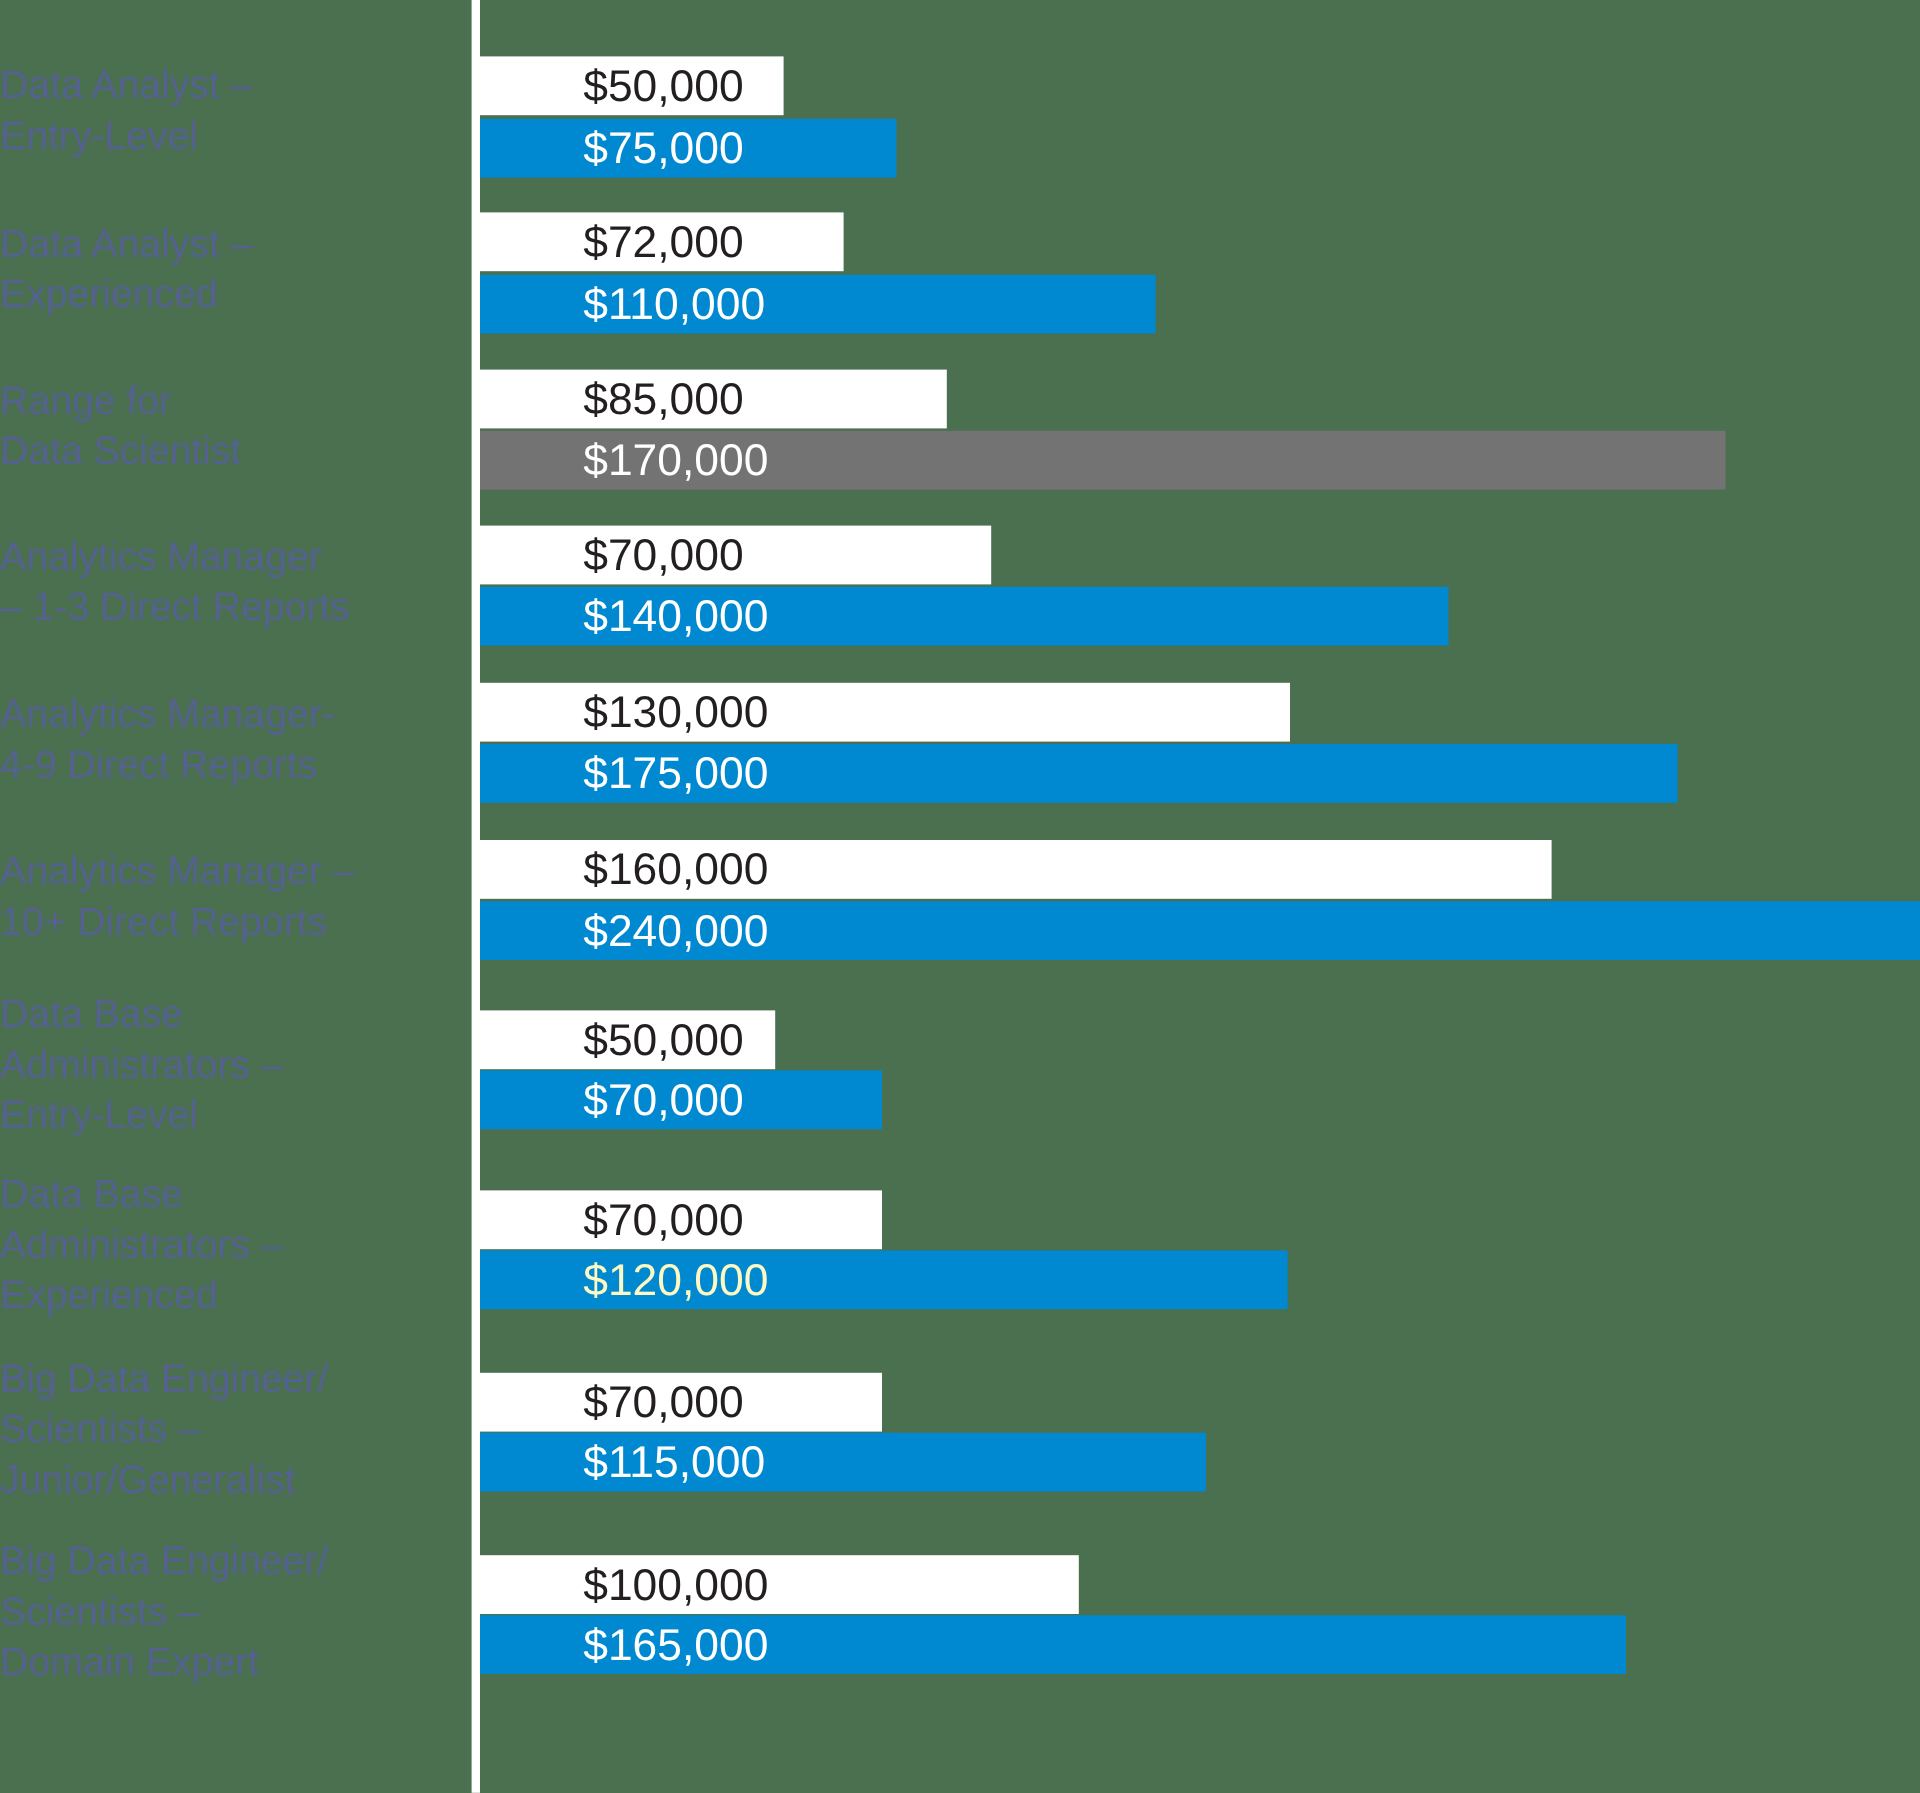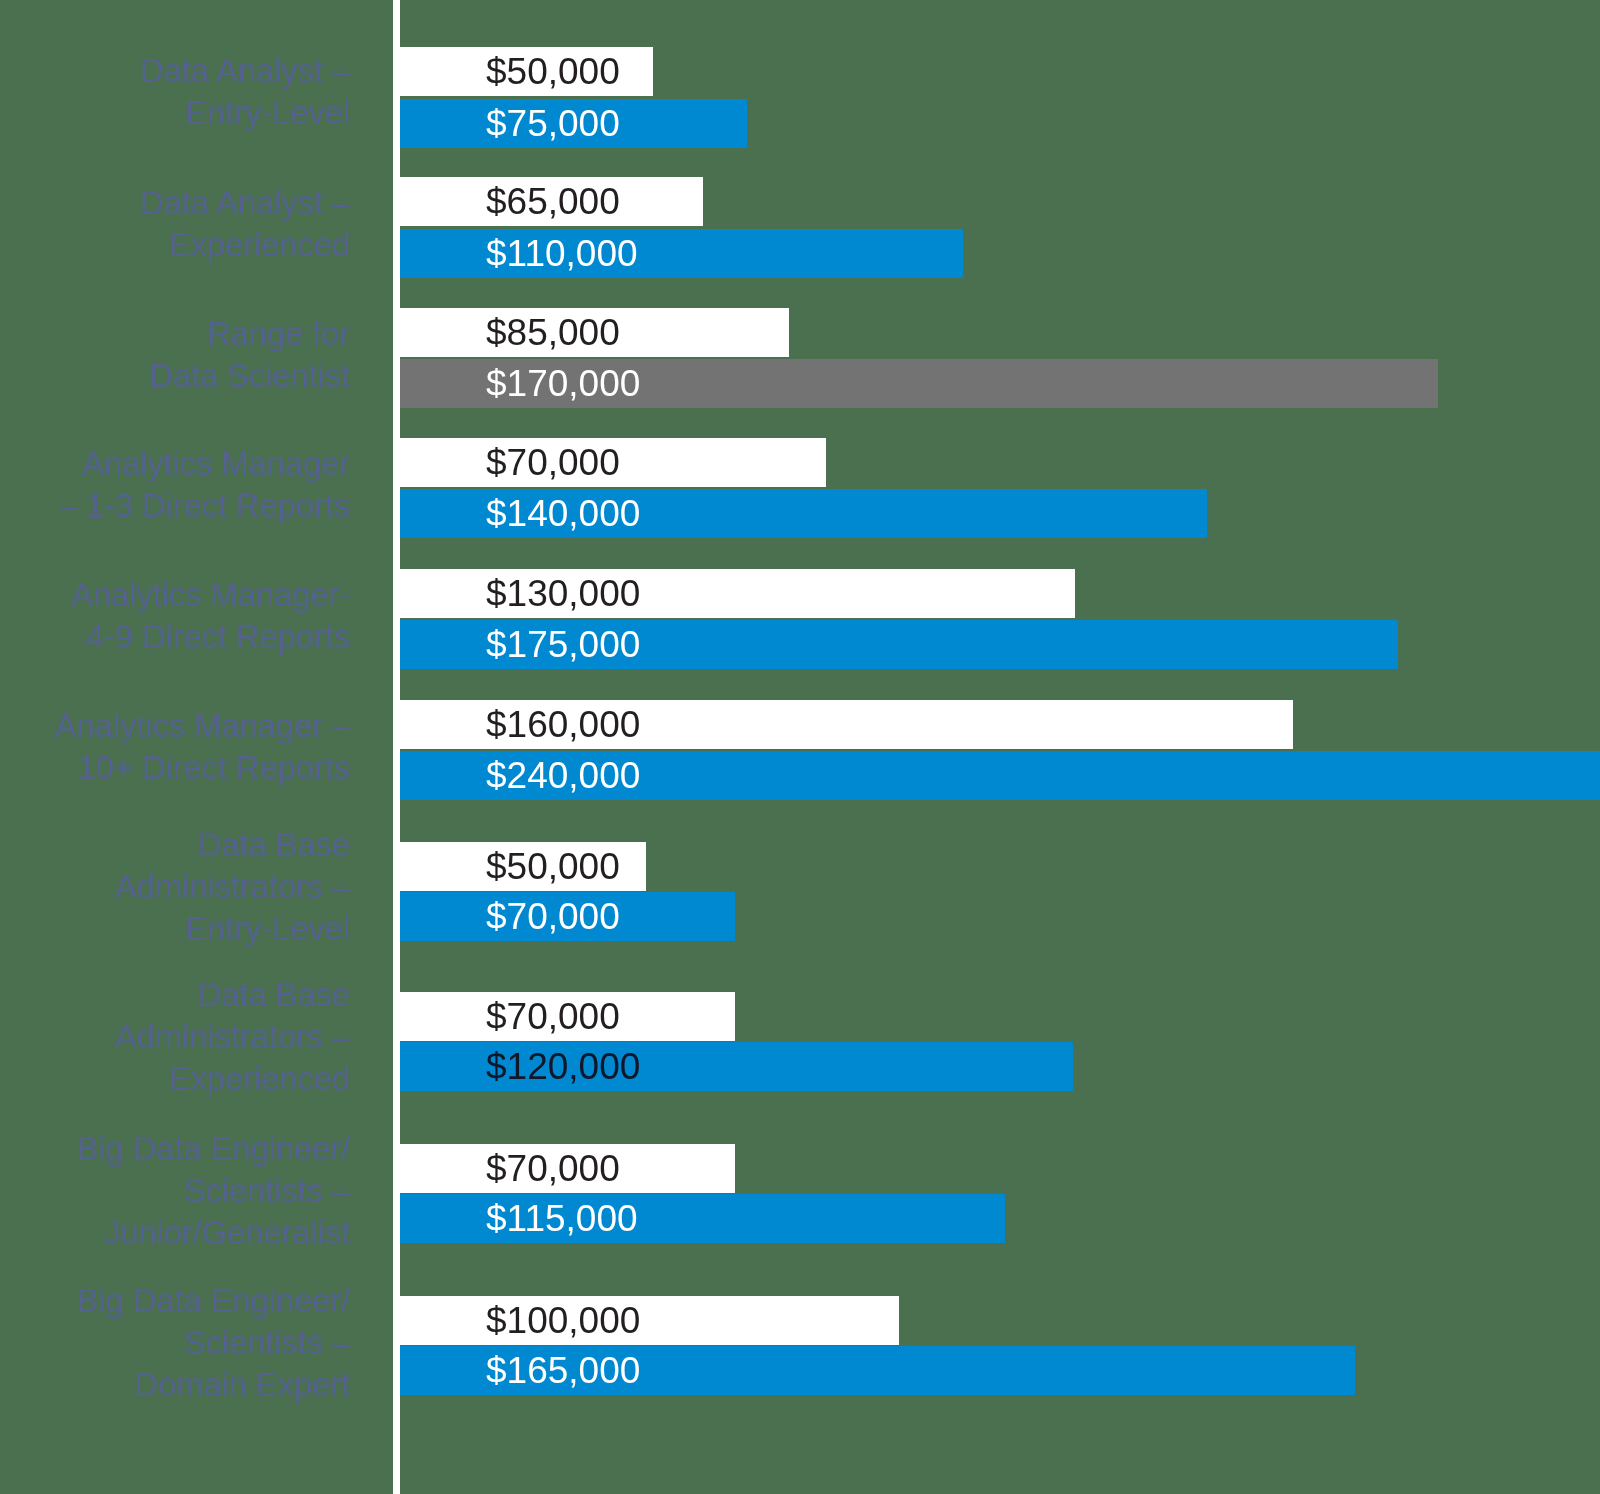--- a/index.html
+++ b/index.html
@@ -41,21 +41,20 @@
   .cat-group {
     position: absolute;
     left: 0;
     width: 1600px;
   }
   
   .cat-label {
     position: absolute;
     left: 0px;
     width: 350px;
-    text-align: right;
     color: #55618f;
     font-size: 33px;
     line-height: 1.28;
     font-weight: 400;
     letter-spacing: -0.2px;
     white-space: pre-line;
     font-family: "Liberation Sans", sans-serif;
   }
   
   .bar {
@@ -102,21 +101,21 @@
           <span class="bar-value" style="color: rgb(35, 31, 32);">$50,000</span>
         </div>
         <div class="bar bar-high" style="top: 99px; width: 347px; background: rgb(0, 137, 208);">
           <span class="bar-value" style="color: rgb(255, 255, 255);">$75,000</span>
         </div>
       </div>
       <div class="cat-group" style="top: 0px;">
         <div class="cat-label" style="top: 182px; color: rgb(85, 97, 143);">Data Analyst –
 Experienced</div>
         <div class="bar bar-low" style="top: 177px; width: 303px; background: rgb(255, 255, 255);">
-          <span class="bar-value" style="color: rgb(35, 31, 32);">$65,000</span>
+          <span class="bar-value" style="color: rgb(35, 31, 32);">$72,000</span>
         </div>
         <div class="bar bar-high" style="top: 229px; width: 563px; background: rgb(0, 137, 208);">
           <span class="bar-value" style="color: rgb(255, 255, 255);">$110,000</span>
         </div>
       </div>
       <div class="cat-group" style="top: 0px;">
         <div class="cat-label" style="top: 313px; color: rgb(85, 97, 143);">Range for
 Data Scientist</div>
         <div class="bar bar-low" style="top: 308px; width: 389px; background: rgb(255, 255, 255);">
           <span class="bar-value" style="color: rgb(35, 31, 32);">$85,000</span>
@@ -167,21 +166,21 @@
         </div>
       </div>
       <div class="cat-group" style="top: 0px;">
         <div class="cat-label" style="top: 974px; color: rgb(85, 97, 143);">Data Base
 Administrators –
 Experienced</div>
         <div class="bar bar-low" style="top: 992px; width: 335px; background: rgb(255, 255, 255);">
           <span class="bar-value" style="color: rgb(35, 31, 32);">$70,000</span>
         </div>
         <div class="bar bar-high" style="top: 1042px; width: 673px; background: rgb(0, 137, 208);">
-          <span class="bar-value" style="color: #0f172a;">$120,000</span>
+          <span class="bar-value" style="color: #fef9c3;">$120,000</span>
         </div>
       </div>
       <div class="cat-group" style="top: 0px;">
         <div class="cat-label" style="top: 1128px; color: rgb(85, 97, 143);">Big Data Engineer/
 Scientists –
 Junior/Generalist</div>
         <div class="bar bar-low" style="top: 1144px; width: 335px; background: rgb(255, 255, 255);">
           <span class="bar-value" style="color: rgb(35, 31, 32);">$70,000</span>
         </div>
         <div class="bar bar-high" style="top: 1194px; width: 605px; background: rgb(0, 137, 208);">

